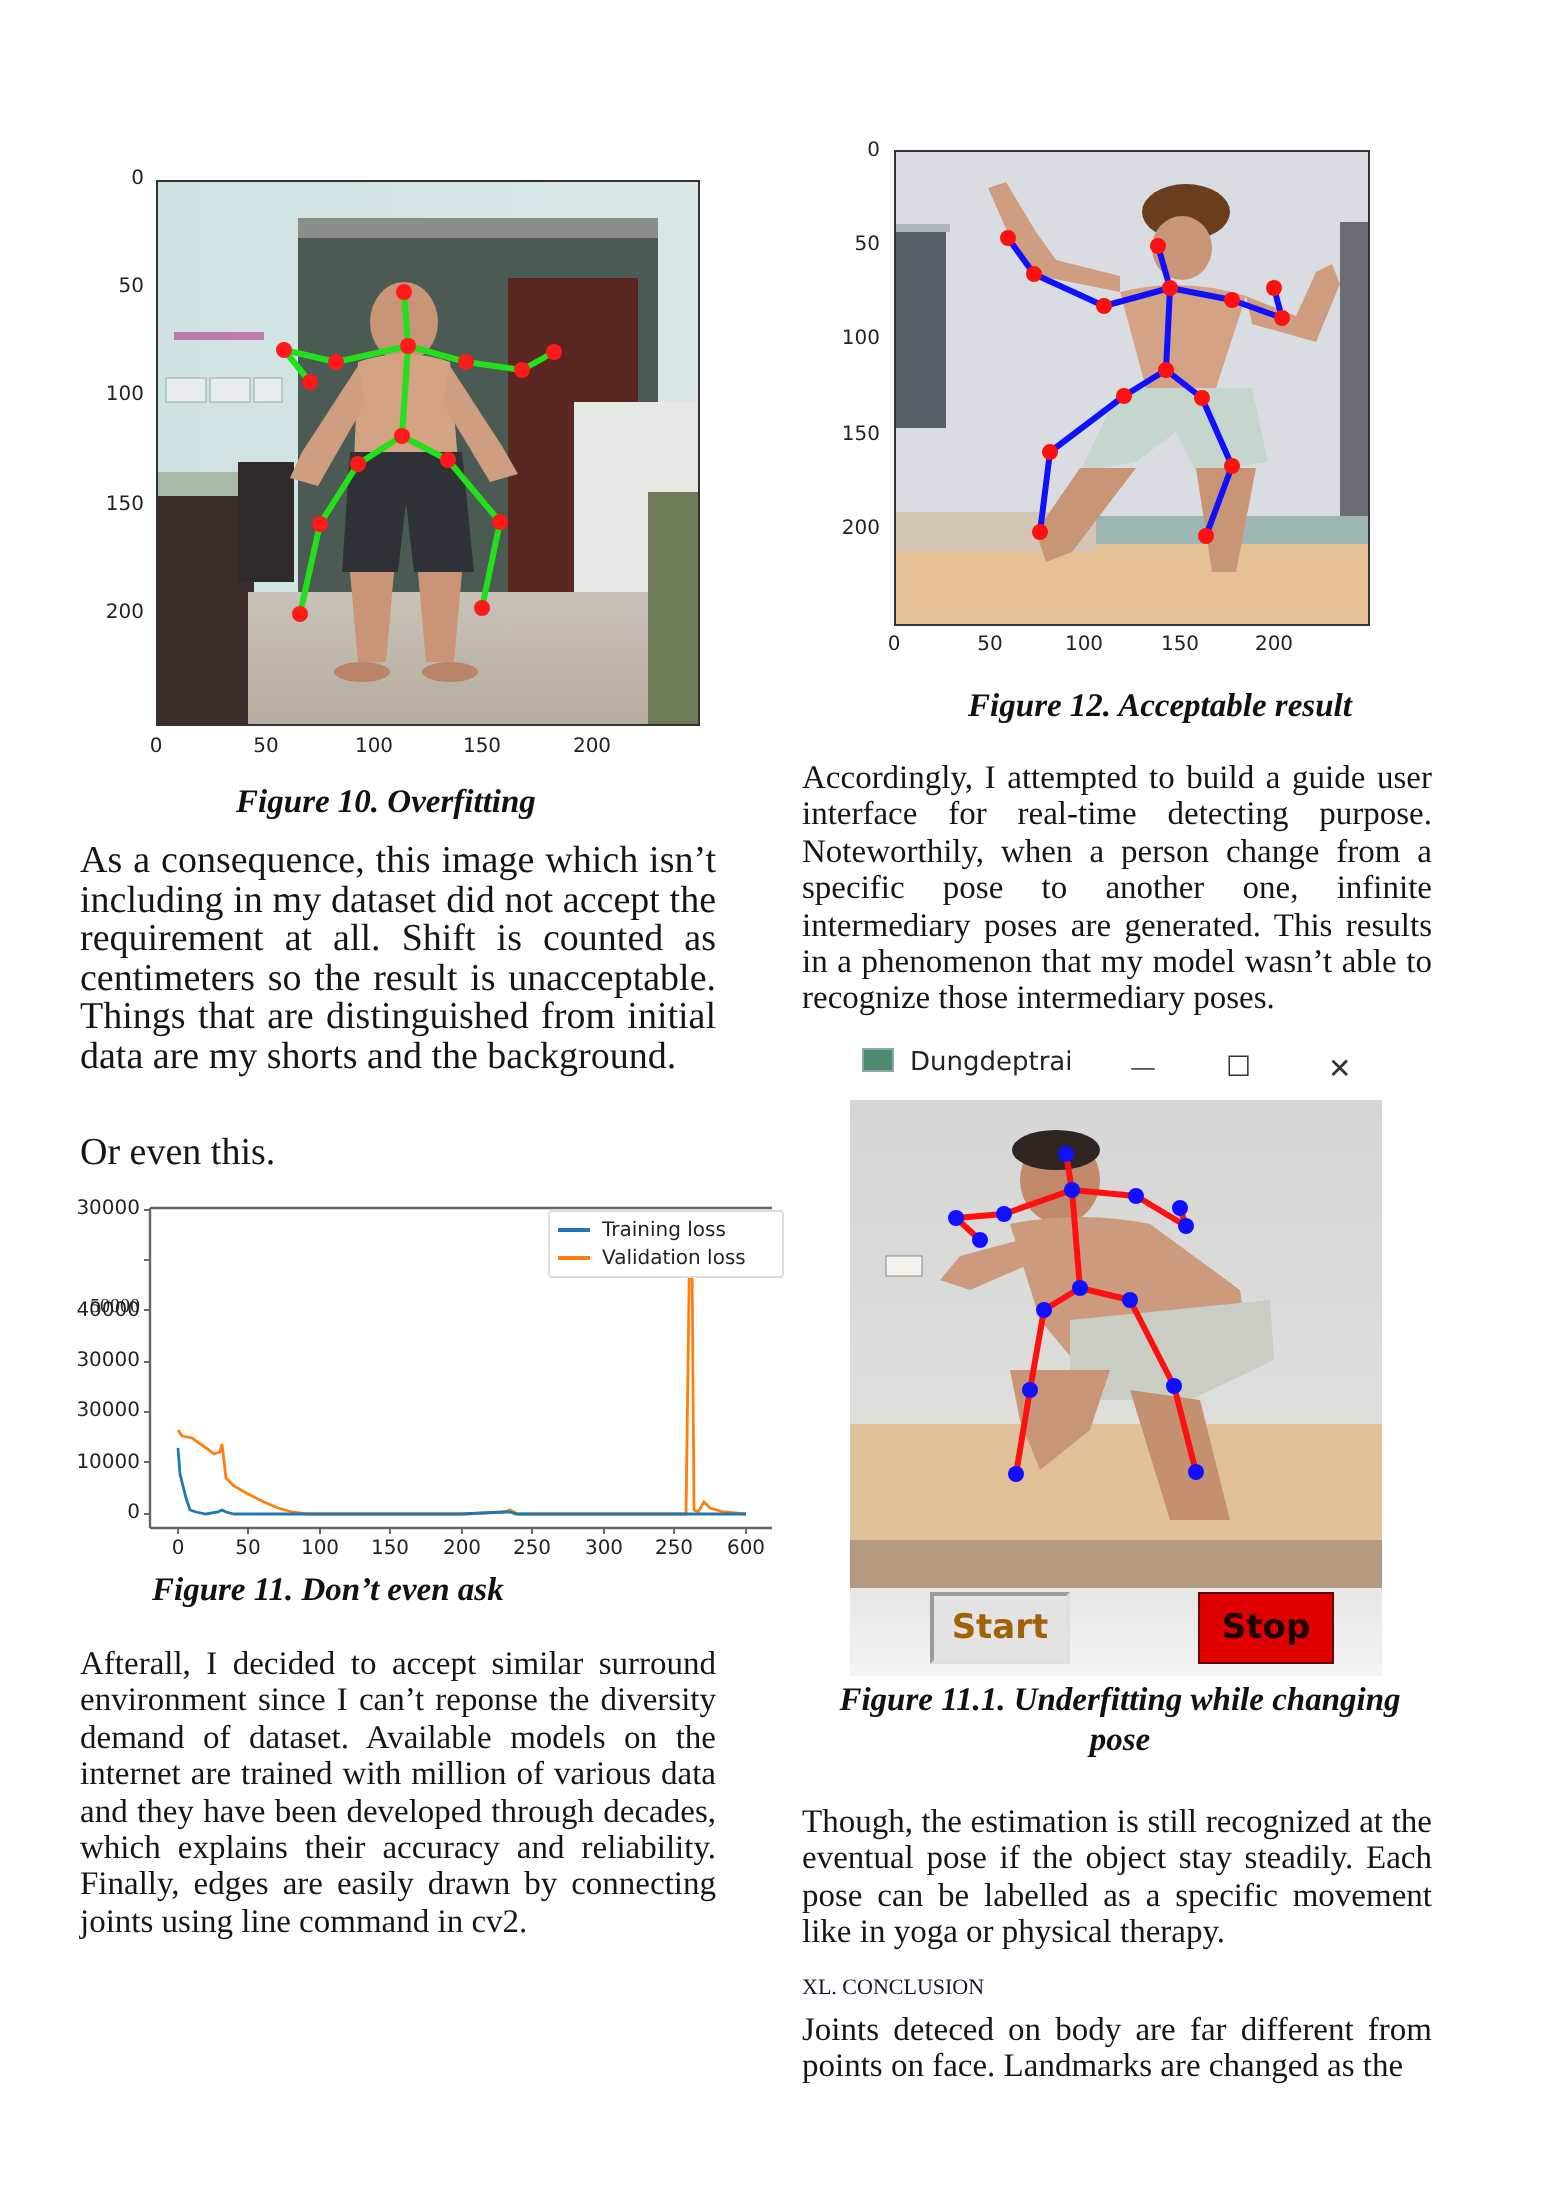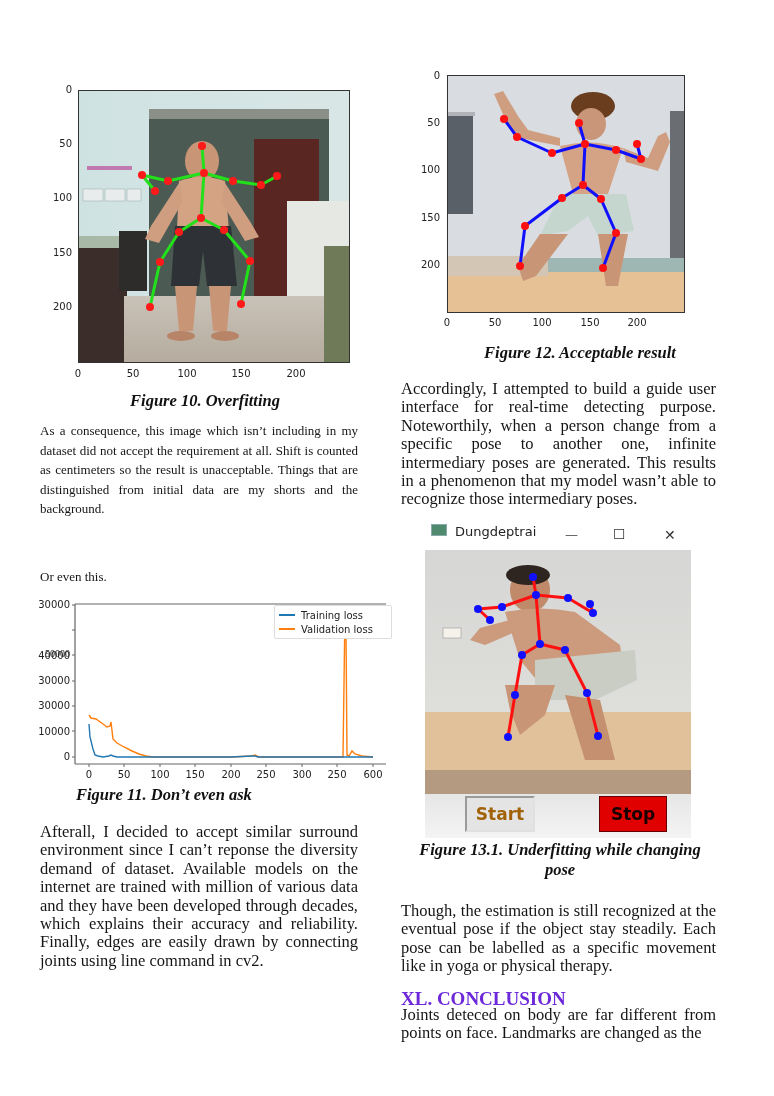--- a/index.html
+++ b/index.html
@@ -1,26 +1,26 @@
 <!DOCTYPE html>
 <html><head>
 <meta charset="utf-8">
 <style>
   html, body { margin:0; padding:0; background:#ffffff; }
   body { width:774px; height:1096px; position:relative; overflow:hidden;
          font-family:"Liberation Serif", "DejaVu Serif", serif; color:#111; }
   .abs { position:absolute; }
   .para { position:absolute; font-size:16.5px; line-height:18.4px; text-align:justify; text-align-last:left; color:#151515; }
-  .para-lg { font-size:13px; line-height:19.6px; }
+  .para-lg { font-size:19px; line-height:19.6px; }
   .cap { position:absolute; font-weight:bold; font-style:italic; font-size:16.5px; text-align:center; color:#111; line-height:19px; }
   .tick { position:absolute; font-family:"DejaVu Sans", sans-serif; font-size:10px; color:#222; }
   .tick-x { transform:translateX(-50%); }
   .tick-y { text-align:right; }
   .axbox { position:absolute; border:1px solid #333; box-sizing:border-box; overflow:hidden; }
-  .heading { position:absolute; font-weight:bold; font-size:19px; color:#6d28d9; }
+  .heading { position:absolute; font-weight:normal; font-size:11px; color:#0f172a; }
   .legend { position:absolute; background:#fff; border:1px solid #ddd; border-radius:2px; font-family:"DejaVu Sans", sans-serif; font-size:10px; color:#222; padding:2px 4px; }
   .legend-row { display:flex; align-items:center; gap:6px; height:14px; }
   .legend-swatch { width:16px; height:2px; }
   .win-title { font-family:"DejaVu Sans", sans-serif; font-size:13px; color:#222; }
   .gui-btn { position:absolute; font-family:"DejaVu Sans", sans-serif; font-weight:bold; font-size:17px; display:flex; align-items:center; justify-content:center; box-sizing:border-box; cursor:pointer; }
 </style>
 </head>
 <body>
 
 <div>
@@ -109,21 +109,21 @@
       </g>
     </svg>
   </div>
 
   <span class="tick tick-x" style="left:78px;top:368px;">0</span>
   <span class="tick tick-x" style="left:133px;top:368px;">50</span>
   <span class="tick tick-x" style="left:187px;top:368px;">100</span>
   <span class="tick tick-x" style="left:241px;top:368px;">150</span>
   <span class="tick tick-x" style="left:296px;top:368px;">200</span>
 
-  <div class="cap" style="left:40px;top:391px;width:330px;font-style:italic;">Figure 10. Overfitting</div>
+  <div class="cap" style="left:28px;top:391px;width:330px;font-style:italic;">Figure 10. Overfitting</div>
 </div>
 
 <p class="para para-lg" style="left:40px;top:421px;width:318px;margin:0;">As a consequence, this image which isn’t including in my dataset did not accept the requirement at all. Shift is counted as centimeters so the result is unacceptable. Things that are distinguished from initial data are my shorts and the background.</p>
 <p class="para para-lg" style="left:40px;top:567px;width:318px;margin:0;">Or even this.</p>
 
 <div>
   <span class="tick tick-y" style="left:36px;top:599px;width:34px;">30000</span>
   <span class="tick tick-y" style="left:36px;top:648px;width:34px;font-family:Liberation Serif, serif;">50000</span>
   <span class="tick tick-y" style="left:36px;top:650px;width:34px;">40000</span>
   <span class="tick tick-y" style="left:36px;top:675px;width:34px;">30000</span>
@@ -338,19 +338,19 @@
         <circle cx="173" cy="186" r="4"></circle>
       </g>
     </svg>
   </div>
 
   <div class="abs" style="left:425px;top:794px;width:266px;height:44px;background:linear-gradient(#e6e6e6,#f4f4f4);">
     <div class="gui-btn" style="left:40px;top:2px;width:70px;height:36px;background:#e4e4e4;border:2px solid #9a9a9a;border-right-color:#e0e0e0;border-bottom-color:#e0e0e0;color:#a16207;">Start</div>
     <div class="gui-btn" style="left:174px;top:2px;width:68px;height:36px;background:#e00000;border:1px solid #600;color:#1a0000;">Stop</div>
   </div>
 
-  <div class="cap" style="left:405px;top:840px;width:310px;line-height:20px;">Figure 13.1. Underfitting while changing pose</div>
+  <div class="cap" style="left:405px;top:840px;width:310px;line-height:20px;">Figure 11.1. Underfitting while changing pose</div>
 </div>
 
 <p class="para" style="left:401px;top:902px;width:315px;margin:0;">Though, the estimation is still recognized at the eventual pose if the object stay steadily. Each pose can be labelled as a specific movement like in yoga or physical therapy.</p>
 
 <div class="heading" style="left:401px;top:988px;">XL. CONCLUSION</div>
 <p class="para" style="left:401px;top:1006px;width:315px;margin:0;">Joints deteced on body are far different from points on face. Landmarks are changed as the</p>
 
 </body></html>

